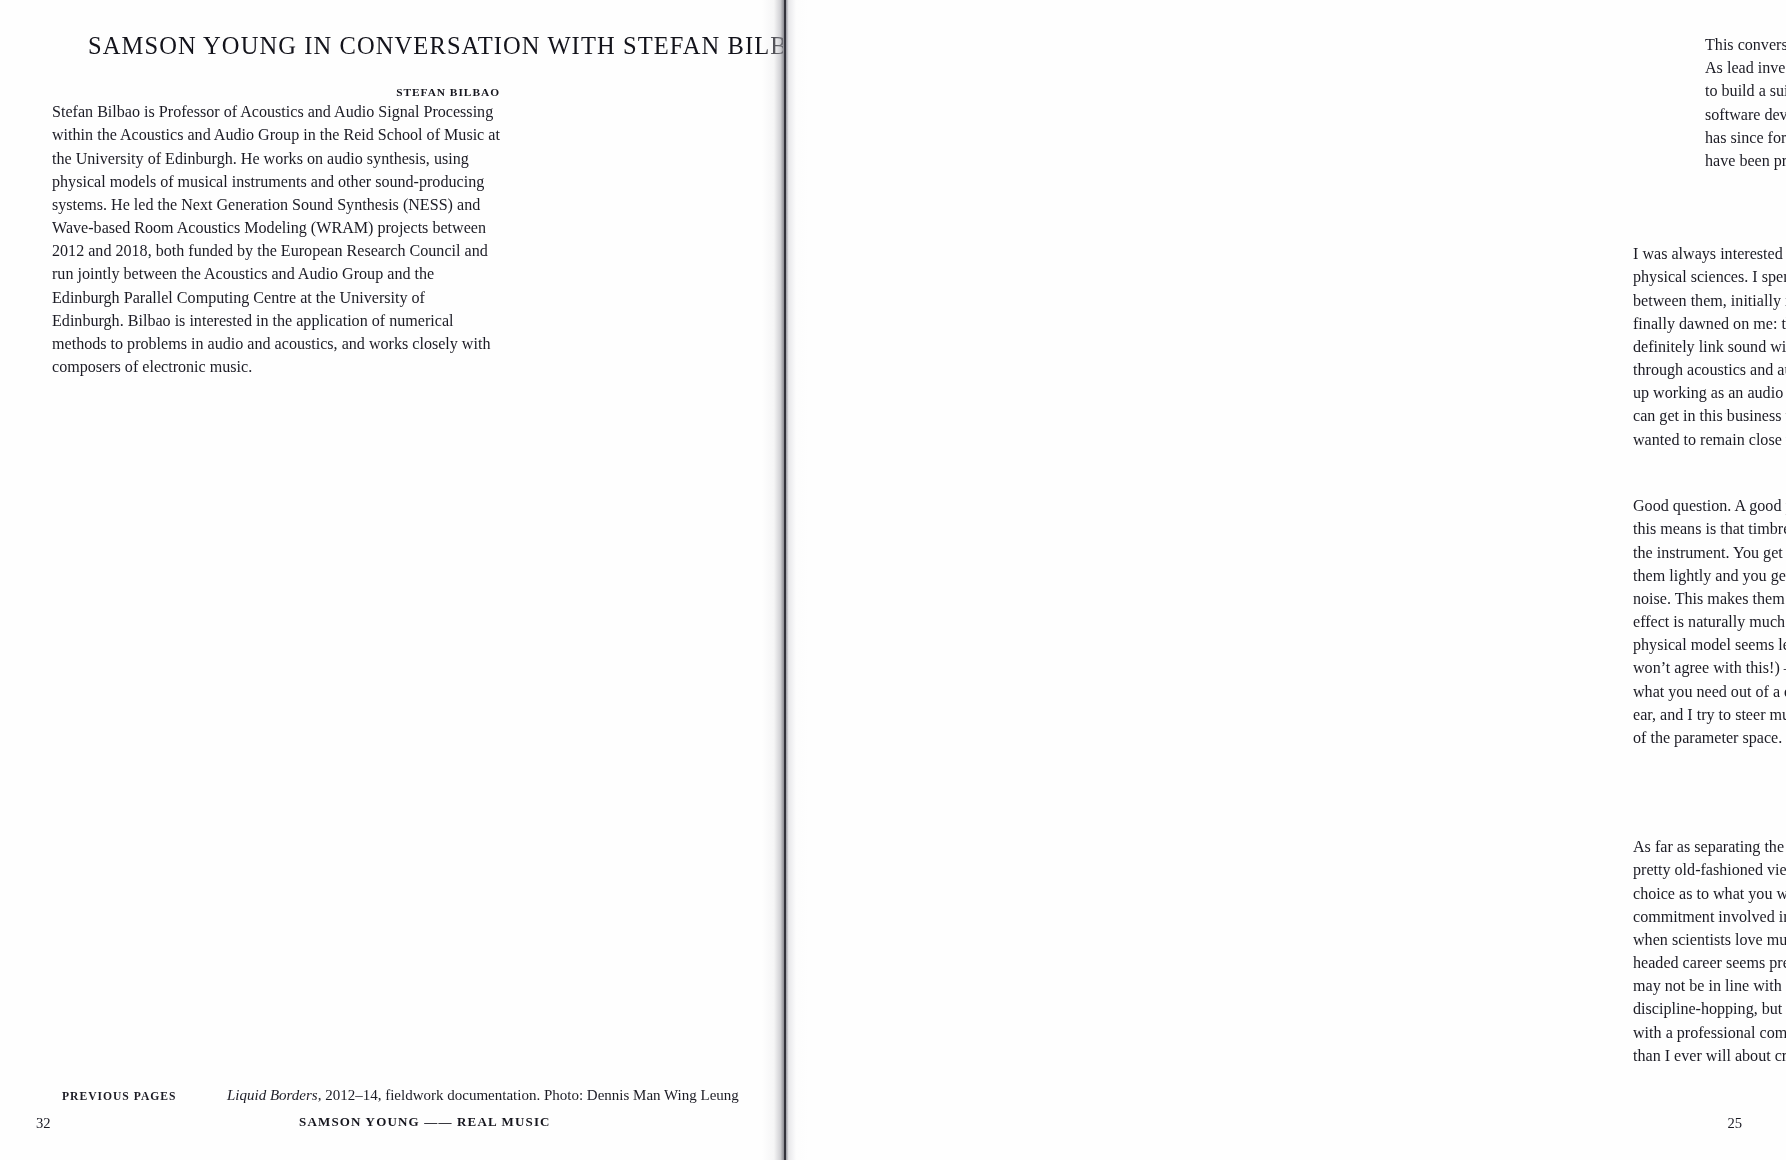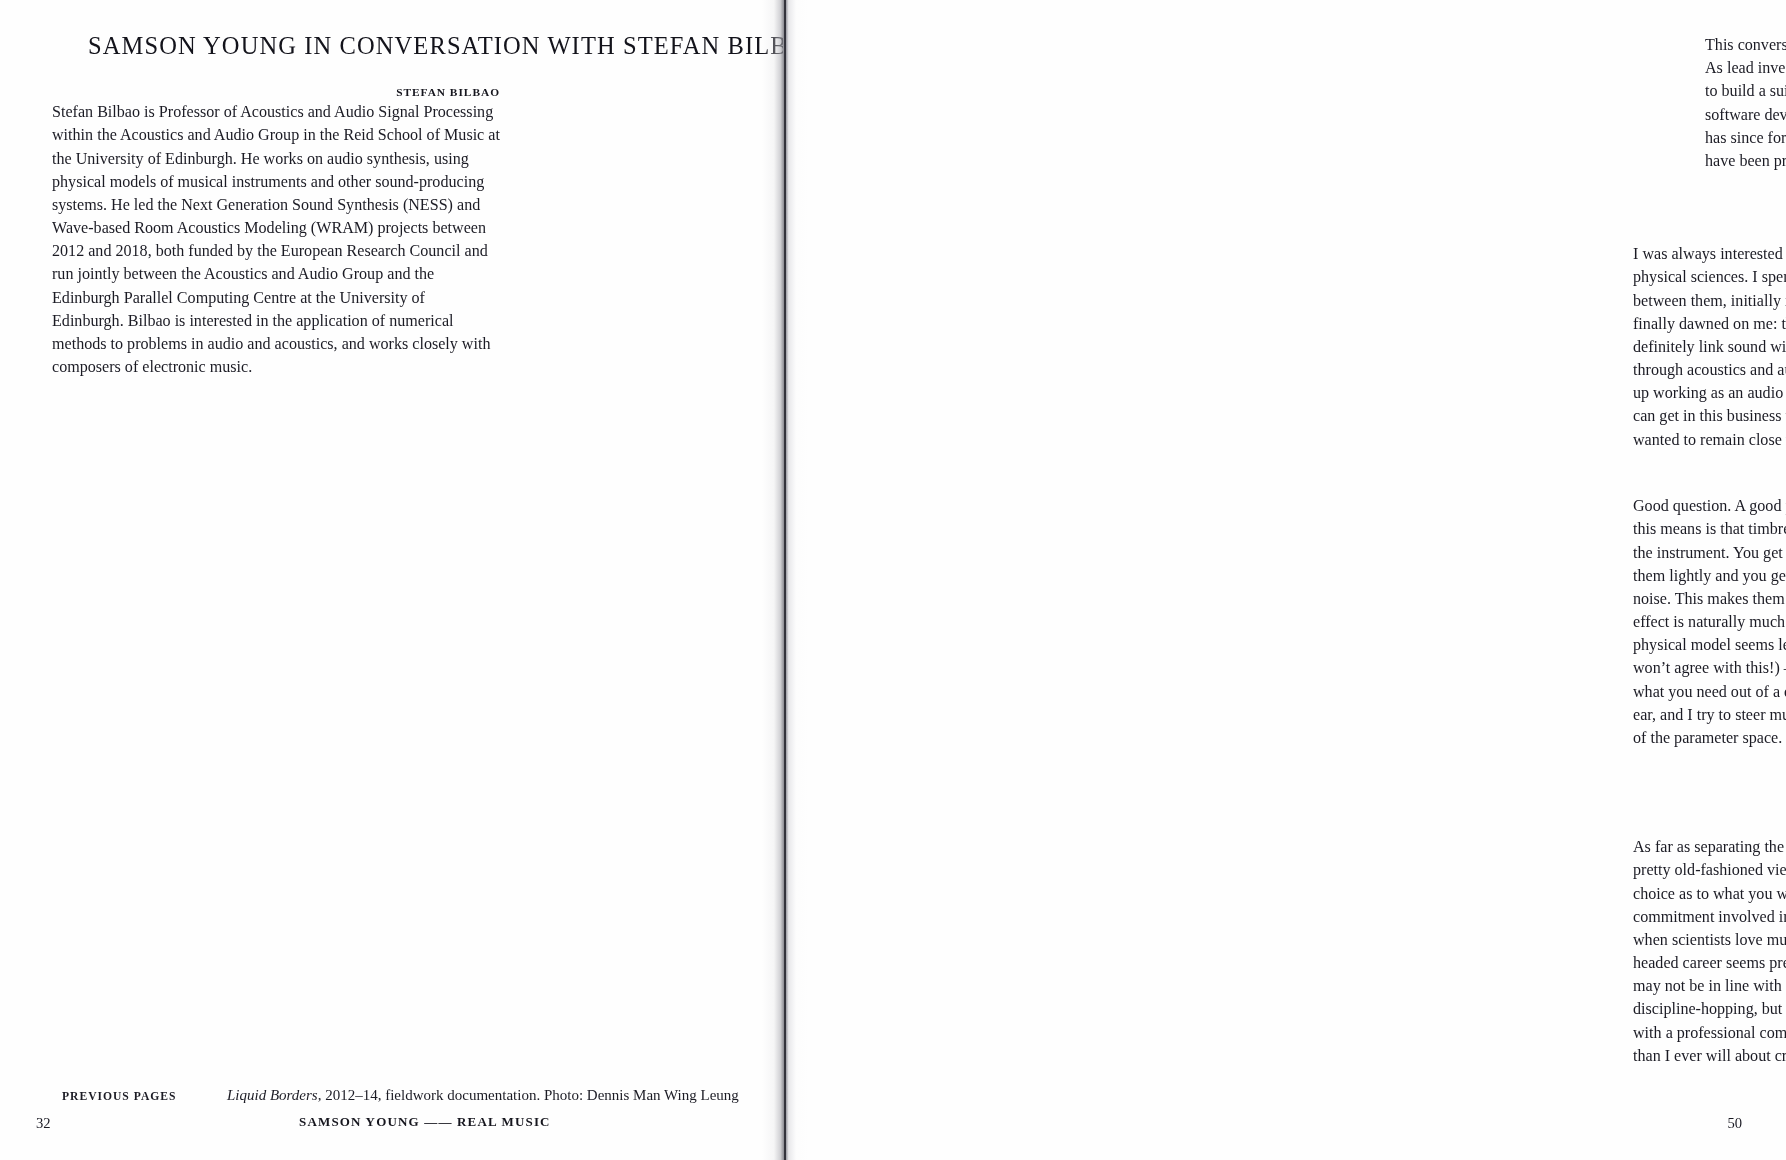--- a/index.html
+++ b/index.html
@@ -205,21 +205,21 @@
       </div>
     </div>
 
     <div class="rp blk-sb3">
       <div class="speaker">SB</div>
       <div class="body-text">
         <p>As far as separating the musician from the scientist goes, I have a pretty old-fashioned view on this. I think it’s preferable to make a choice as to what you want to be, mainly because of the huge time commitment involved in honing your skills in either case. It’s great when scientists love music and vice versa, but trying to build a two-headed career seems pretty much impossible to me. I know that this may not be in line with current thinking on interdisciplinary work and discipline-hopping, but there’s nothing better for me than sitting down with a professional composer and knowing that they know way more than I ever will about creating a piece of music.</p>
       </div>
     </div>
 
-    <div class="folio folio-right">50</div>
+    <div class="folio folio-right">25</div>
 
   </div>
 
   <div class="gutter">
     <div class="gutter-line"></div>
   </div>
 
 </div>
 
 </body></html>

